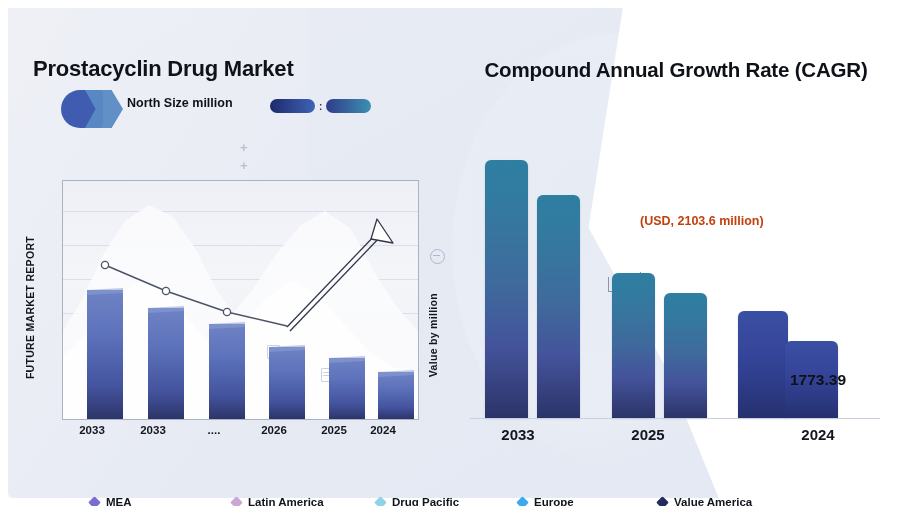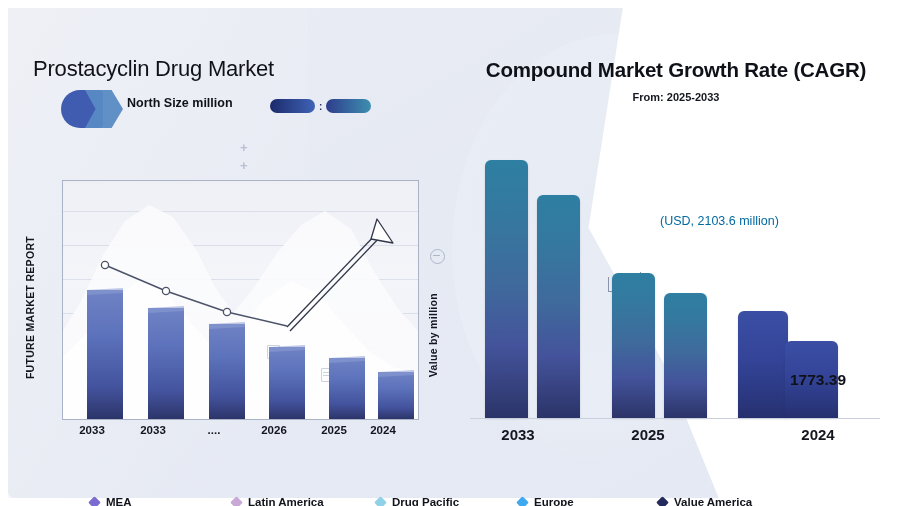--- a/index.html
+++ b/index.html
@@ -30,21 +30,21 @@
     border-radius:50%;
   }
   .bg-left-fade{
     position:absolute;left:8px;top:8px;width:300px;height:490px;
     background:linear-gradient(120deg,#eef0f6 0%, rgba(238,240,246,0) 85%);
   }
 
   
   .title-main{
     position:absolute;left:33px;top:56px;
-    font-size:22px;font-weight:normal;color:#111218;
+    font-size:22px;font-weight:bold;color:#111218;
     letter-spacing:-0.2px;
   }
   .logo-mark{
     position:absolute;left:61px;top:90px;width:62px;height:38px;
   }
   .logo-left{
     position:absolute;left:0;top:0;width:42px;height:38px;
     background:#3f5cb0;border-radius:19px 4px 4px 19px;
   }
   .logo-right{
@@ -133,21 +133,21 @@
     position:absolute;left:466px;top:91px;width:420px;
     font-size:11px;font-weight:bold;color:#15171f;text-align:center;
   }
   .cagr-big{
     position:absolute;left:600px;top:161px;width:300px;
     font-size:52px;font-weight:bold;color:#0d0f15;
     letter-spacing:-1px;
   }
   .cagr-sub{
     position:absolute;left:640px;top:214px;
-    font-size:12.5px;font-weight:normal;color:#0369a1;margin-left:20px;
+    font-size:12.5px;font-weight:bold;color:#c2410c;
   }
   .rbar{
     position:absolute;bottom:0;border-radius:6px 6px 0 0;
     background:linear-gradient(180deg,#2e7fa2 0%, #35789f 22%, #3f6a9c 48%, #44539b 72%, #2b3468 100%);
     box-shadow:0 1px 2px rgba(40,50,90,.18);
   }
   .rbar.navy{
     background:linear-gradient(180deg,#3a4fa3 0%, #35459a 40%, #2c3a84 75%, #26306e 100%);
   }
   .rbaseline{
@@ -265,22 +265,21 @@
     </svg>
   </div>
 
   <div class="xtick" style="left:68px;width:48px">2033</div>
   <div class="xtick" style="left:129px;width:48px">2033</div>
   <div class="xtick" style="left:190px;width:48px">....</div>
   <div class="xtick" style="left:250px;width:48px">2026</div>
   <div class="xtick" style="left:310px;width:48px">2025</div>
   <div class="xtick" style="left:359px;width:48px">2024</div>
 
-  <div class="title-cagr">Compound Market Growth Rate (CAGR)</div>
-  <div class="sub-from">From: 2025-2033</div>
+  <div class="title-cagr">Compound Annual Growth Rate (CAGR)</div>
   <div class="cagr-sub">(USD, 2103.6 million)</div>
 
   <div class="bracket"></div>
   <div class="bracket2"></div>
 
   <div style="position:absolute;left:470px;top:150px;width:412px;height:268px">
     <div class="rbar" style="left:15px;width:43px;height:258px;"></div>
     <div class="rbar" style="left:67px;width:43px;height:223px;"></div>
     <div class="rbar" style="left:142px;width:43px;height:145px;"></div>
     <div class="rbar" style="left:194px;width:43px;height:125px;"></div>

